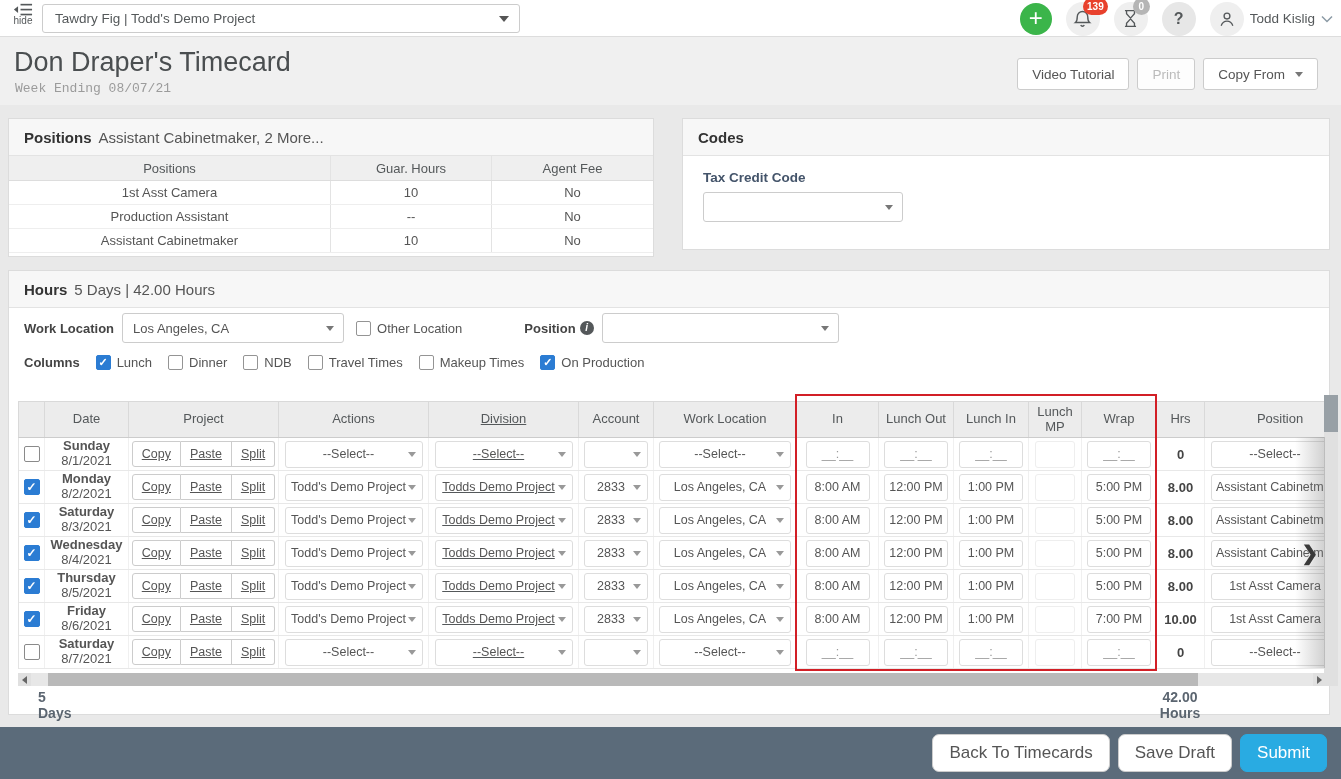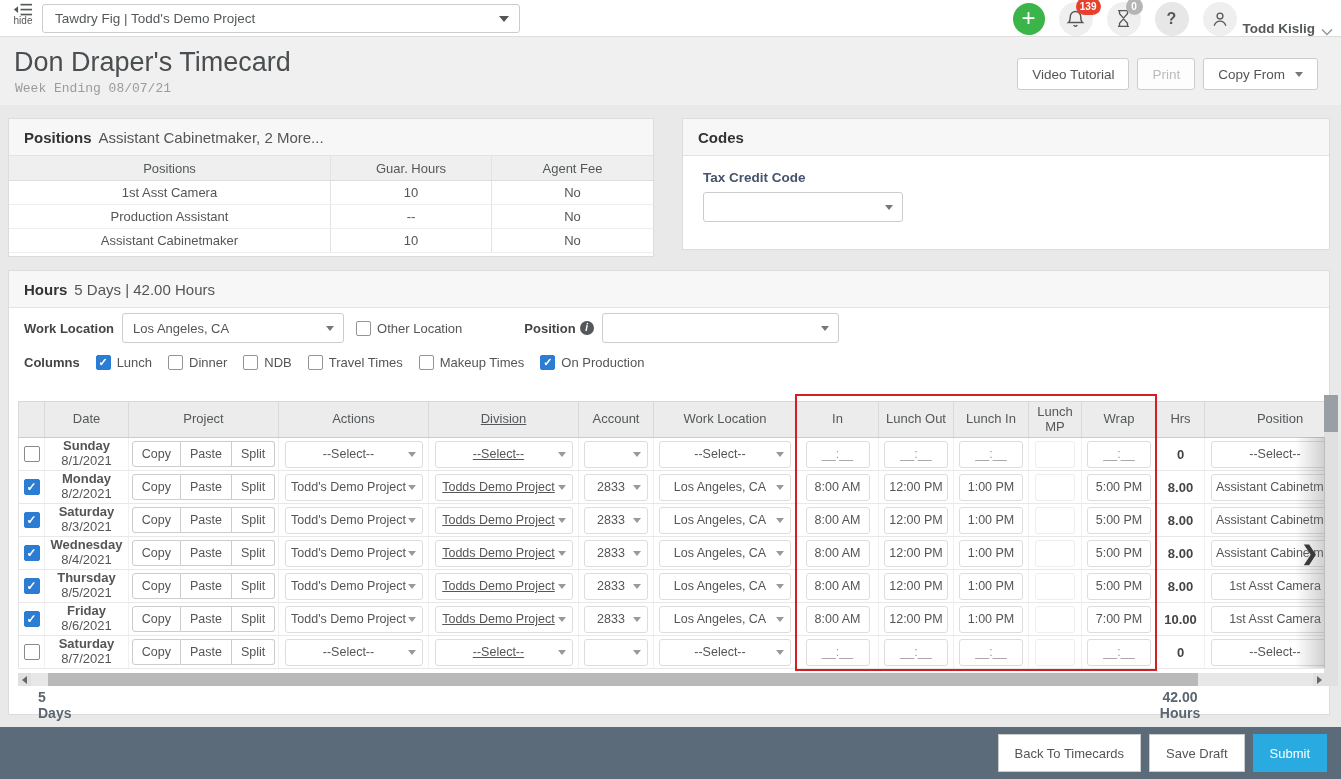--- a/index.html
+++ b/index.html
@@ -16,21 +16,21 @@
   .caret { width:0; height:0; border-left:4px solid transparent; border-right:4px solid transparent; border-top:5px solid #777; }
   .proj-select .caret { position:absolute; right:10px; border-top-color:#555; border-left-width:5px; border-right-width:5px; border-top-width:6px; }
   .topbar-right { position:absolute; right:8px; top:0; height:37px; display:flex; align-items:center; gap:14px; }
   .plus-btn { width:32px; height:32px; border-radius:50%; background:#3bb54a; color:#fff; display:flex; align-items:center; justify-content:center; cursor:pointer; }
   .plus { font-size:24px; line-height:1; font-weight:400; margin-top:-2px; }
   .icon-wrap { position:relative; width:34px; height:34px; background:#efefef; border-radius:50%; display:flex; align-items:center; justify-content:center; cursor:pointer; }
   .badge { position:absolute; top:-4px; right:-8px; min-width:17px; height:17px; border-radius:9px; font-size:10px; font-weight:bold; color:#fff; display:flex; align-items:center; justify-content:center; padding:0 4px; }
   .badge.red { background:#e8402c; }
   .badge.gray { background:#b5b5b5; right:-2px; }
   .help-btn { width:34px; height:34px; background:#e7e7e7; border-radius:50%; display:flex; align-items:center; justify-content:center; font-size:16px; font-weight:bold; color:#54585a; cursor:pointer; }
-  .user { display:flex; align-items:flex-end; gap:6px; cursor:pointer;font-weight:bold; }
+  .user { display:flex; align-items:center; gap:6px; cursor:pointer; }
   .user-avatar { width:34px; height:34px; background:#efefef; border-radius:50%; display:flex; align-items:center; justify-content:center; }
   .user-name { font-size:13.5px; color:#54585a; }
 
   
   .page-header { position:absolute; left:0; top:37px; width:1341px; height:68px; background:#f0f0f0; }
   .page-title { position:absolute; left:14px; top:10px; font-size:27px; font-weight:400; color:#4a4e50; }
   .page-subtitle { position:absolute; left:15px; top:44px; font-size:13px; color:#9b9b9b;font-family:Liberation Mono, monospace; }
   .header-buttons { position:absolute; right:23px; top:21px; display:flex; gap:8px; }
   .hbtn { height:32px; padding:0 14px; background:#fff; border:1px solid #ccc; border-radius:3px; font-size:13.5px; color:#555; display:flex; align-items:center; gap:10px; cursor:pointer; font-family:inherit; }
   .hbtn.disabled { color:#bbb; background:#fdfdfd; cursor:default; }
@@ -77,21 +77,21 @@
   .hcol { flex:none; display:flex; align-items:center; justify-content:center; border-right:1px solid #f0f0f0; }
   .col0 { width:26px; } .col1 { width:84px; } .col2 { width:150px; } .col3 { width:150px; }
   .col4 { width:150px;text-decoration:underline; } .col5 { width:75px; } .col6 { width:143px; } .col7 { width:82px; }
   .col8 { width:75px; } .col9 { width:75px; } .col10 { width:53px; } .col11 { width:75px; }
   .col12 { width:48px; } .col13 { width:150px; border-right:none; }
   .cb { width:16px; height:16px; border:1px solid #8a8a8a; border-radius:2px; background:#fff; display:flex; align-items:center; justify-content:center; color:#fff; font-size:12px; font-weight:bold; cursor:pointer; }
   .cb.checked { background:#2b7cd3; border-color:#2b7cd3; }
   .datecell { flex-direction:column; line-height:1.15; font-size:13px; color:#555; }
   .day { font-weight:700; }
   .agroup { display:flex; }
-  .abtn { height:26px; padding:0 9px; background:#fff; border:1px solid #ccc; border-left:none; font-size:12.5px; color:#555; font-family:inherit; cursor:pointer; display:flex; align-items:center; }
+  .abtn { height:26px; padding:0 9px; background:#fff; border:1px solid #ccc; border-left:none; font-size:12.5px; color:#555; font-family:inherit; cursor:pointer; display:flex; align-items:center;text-decoration:underline; }
   .abtn:first-child { border-left:1px solid #ccc; border-radius:3px 0 0 3px; }
   .abtn:last-child { border-radius:0 3px 3px 0; }
   .sel { position:relative; height:27px; border:1px solid #ddd; border-radius:3px; background:#fff; display:flex; align-items:center; justify-content:center; font-size:12.5px; color:#555; cursor:pointer; }
   .sel .caret { position:absolute; right:6px; border-top-color:#999; }
   .sel .seltext { padding:0 14px 0 4px; white-space:nowrap; overflow:hidden; }
   .w138 { width:138px; } .w64 { width:64px; } .w132 { width:132px; }
   .tin { width:64px; height:27px; border:1px solid #ddd; border-radius:3px; background:#fff; display:flex; align-items:center; justify-content:center; font-size:12.5px; color:#555; }
   .tin.empty { color:#999; }
   .mp { width:40px; height:27px; border:1px solid #eee; border-radius:3px; background:#fff; }
   .hrs { font-size:13px; font-weight:700; color:#444; }
@@ -107,21 +107,21 @@
   .vs-thumb { position:absolute; left:0; top:0; width:14px; height:37px; background:#98a0a6; }
   .more-overlay { position:absolute; left:1295px; top:437px; width:30px; height:231px; background:linear-gradient(to right, rgba(130,130,130,0), rgba(120,120,120,0.35)); display:flex; align-items:center; justify-content:center; z-index:6; cursor:pointer; }
   .more-overlay span { font-size:20px; font-weight:bold; color:#3a3a3a; text-shadow:0 1px 1px rgba(255,255,255,.6); }
   .red-box { position:absolute; left:795px; top:394px; width:362px; height:277px; border:2px solid #d21f26; z-index:5; pointer-events:none; }
 
   .tsum { position:absolute; font-size:14px; font-weight:700; color:#5b6570; text-align:center; line-height:1.15; }
   .tsum-days { left:30px; top:688px; width:52px; text-align:left; padding-left:8px; }
 
   
   .footer { position:absolute; left:0; top:727px; width:1341px; height:52px; background:#5b6b7a; display:flex; align-items:center; justify-content:flex-end; gap:8px; padding-right:14px; }
-  .fbtn { height:38px; padding:0 16px; background:#fff; border:1px solid #ccc; border-radius:0; font-size:13px; color:#555; font-family:inherit; cursor:pointer; }
+  .fbtn { height:38px; padding:0 16px; background:#fff; border:1px solid #ccc; border-radius:7px; font-size:17px; color:#555; font-family:inherit; cursor:pointer; }
   .fbtn.primary { background:#29abe2; border-color:#29abe2; color:#fff; }
 </style>
 </head>
 <body>
 
 <div class="page">
 
   <div class="topbar">
     <div class="hide-btn">
       <svg width="20" height="14" viewBox="0 0 24 17">

